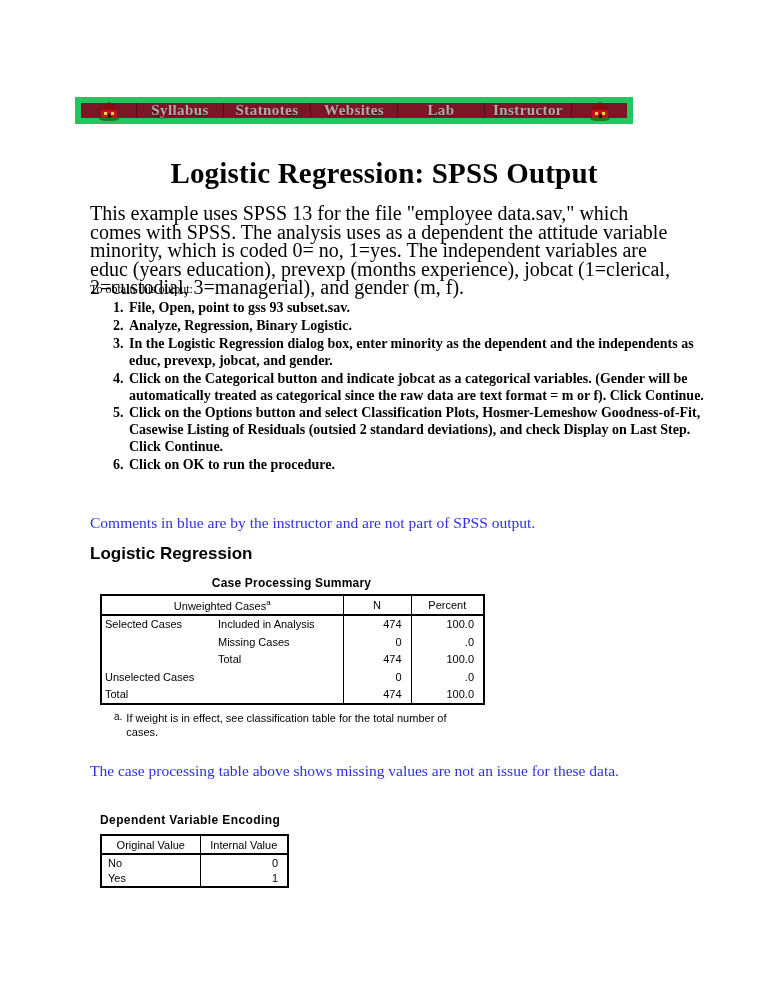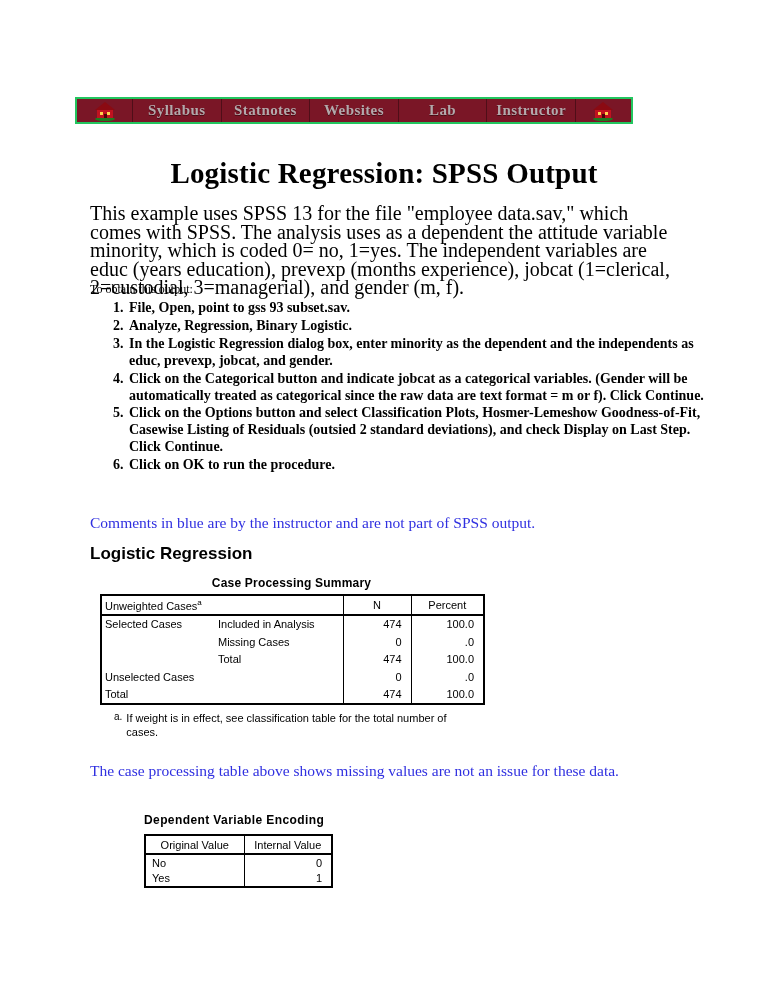--- a/index.html
+++ b/index.html
@@ -5,21 +5,21 @@
   html,body { margin:0; padding:0; background:#ffffff; }
   .page {
     position:relative; width:768px; height:994px; background:#ffffff;
     font-family:"Liberation Serif", serif; color:#000; overflow:hidden;
   }
 
   
   .navbar {
     position:absolute; left:75px; top:97px; width:558px; height:27px;
     background:#7a1626; display:flex; align-items:stretch;
-    border:2px solid #22c55e; box-sizing:border-box;
+    border:6px solid #22c55e; box-sizing:border-box;
   }
   .nav-cell {
     display:flex; align-items:center; justify-content:center;
     border-right:1px solid rgba(0,0,0,0.35);
   }
   .nav-cell:last-child { border-right:none; }
   .nav-home { width:55px; }
   .nav-item {
     flex:1; color:#b3a8ab; font-weight:bold; font-size:15px;
     letter-spacing:0.4px; text-decoration:none; cursor:pointer;
@@ -62,37 +62,36 @@
     letter-spacing:0.2px; margin:0 0 4px 0;
   }
   table.cps {
     width:383px; border-collapse:collapse; table-layout:fixed;
     border:2px solid #000; font-size:11px;
   }
   table.cps th, table.cps td {
     font-weight:normal; padding:1px 3px; height:15.5px;
     vertical-align:middle; white-space:nowrap; text-align:left;
   }
-  table.cps thead th { border-bottom:2px solid #000; }
+  table.cps thead th { border-bottom:2px solid #000;text-align:center; }
   .vl { border-left:1.5px solid #000; }
   .num { text-align:right !important; padding-right:9px !important; }
   .hdr-ctr { text-align:center !important; }
   sup.tbl-sup { font-size:8px; vertical-align:super; }
 
   .footnote {
     display:flex; margin:7px 0 0 14px; font-size:11px;
     font-family:"Liberation Sans", sans-serif;
   }
   .fn-marker { font-size:10px; margin-right:4px; position:relative; top:-1px; }
   .fn-text { width:322px; line-height:13.5px; }
 
   .dve-block {
     position:absolute; top:813px; left:100px;
     font-family:"Liberation Sans", sans-serif;
-    margin-left:44px;
   }
   .dve-title { font-size:12px; font-weight:bold; letter-spacing:0.4px; margin:0 0 7px 0; }
   table.dve {
     border-collapse:collapse; border:2px solid #000; table-layout:fixed;
     font-size:11px; width:187px;
   }
   table.dve th {
     border-bottom:2px solid #000; font-weight:normal; text-align:center;
     height:17px; padding:0 4px; white-space:nowrap;
   }

